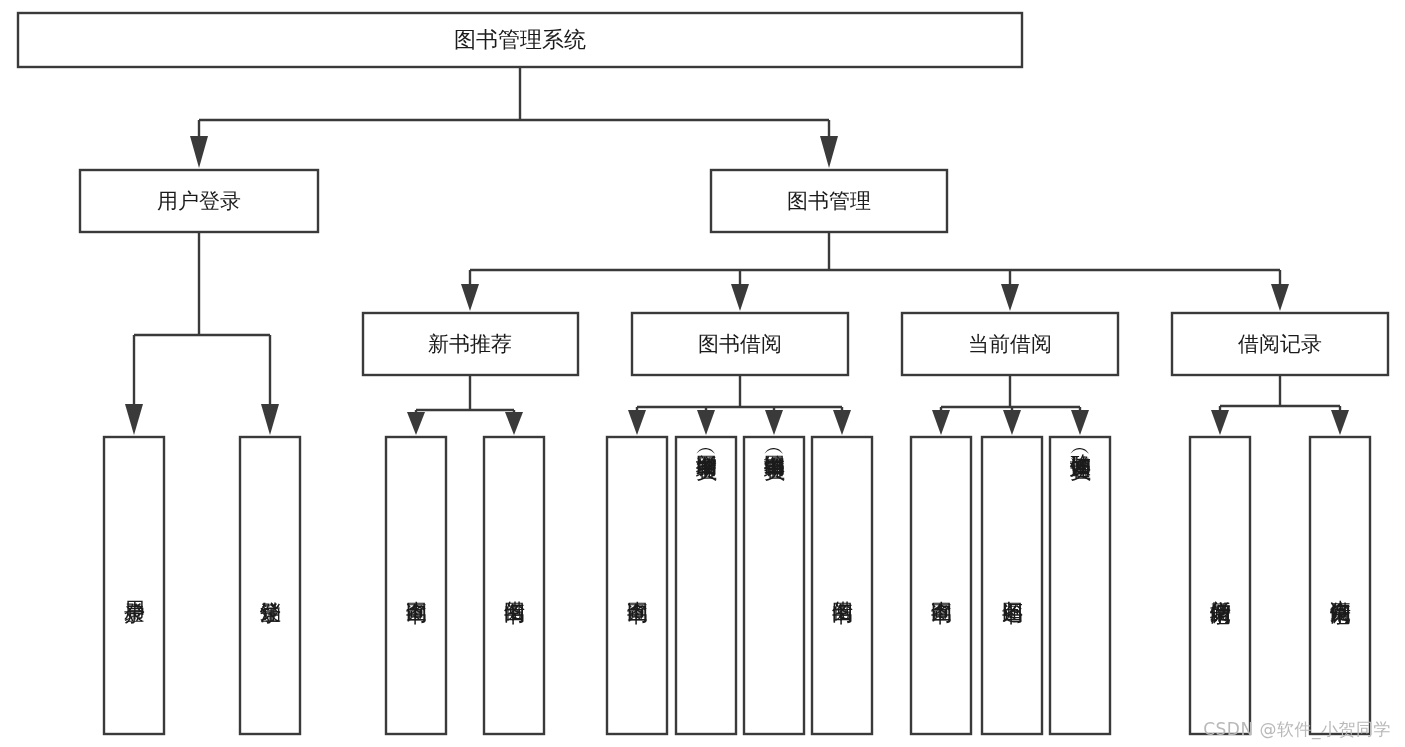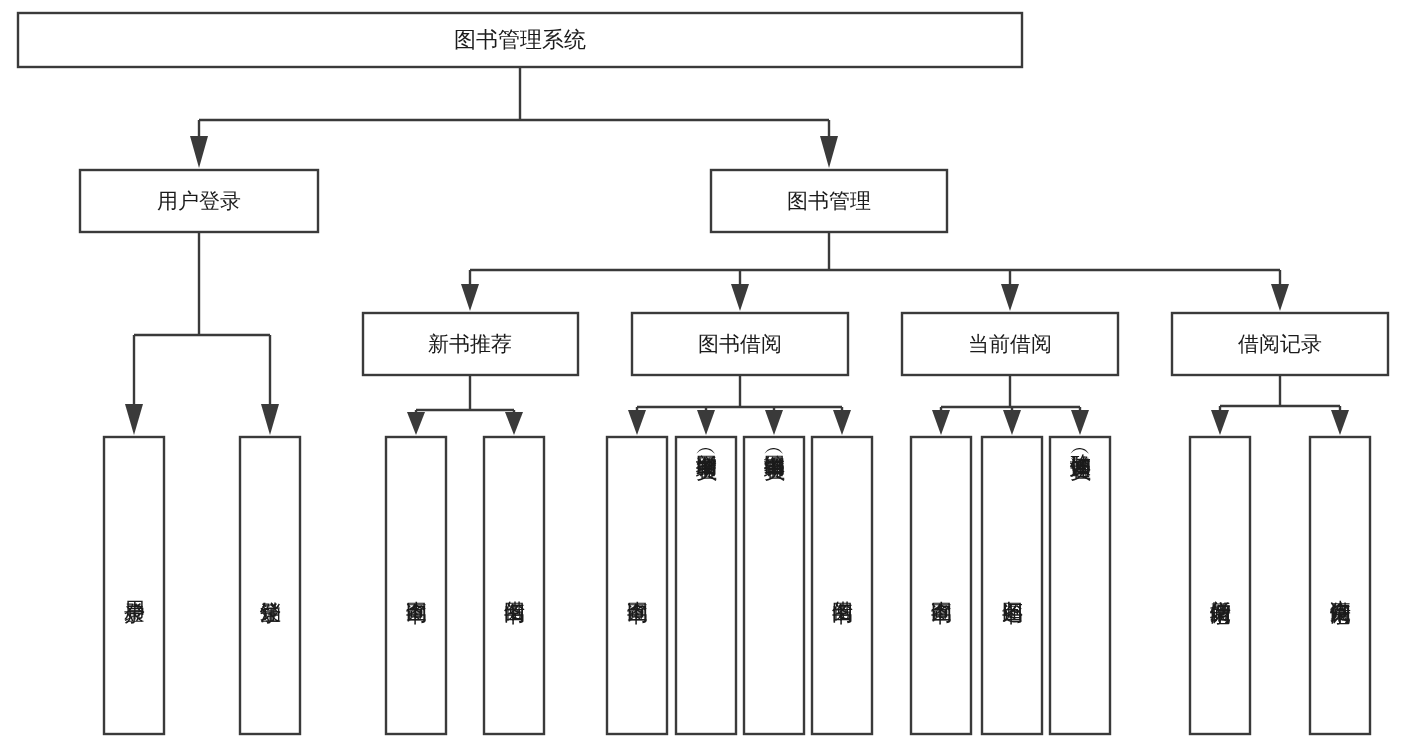--- a/index.html
+++ b/index.html
@@ -238,13 +238,14 @@
   <div class="leaf-label-wrap" style="left:1050px; top:437px; width:60px; height:297px; align-items:flex-start;">
     <span class="leaf-label">确认归还（管理员）</span>
   </div>
   <div class="leaf-label-wrap" style="left:1190px; top:437px; width:60px; height:297px;">
     <span class="leaf-label">新增借阅记录</span>
   </div>
   <div class="leaf-label-wrap" style="left:1310px; top:437px; width:60px; height:297px;">
     <span class="leaf-label">查询借阅记录</span>
   </div>
 
+  <div class="watermark">CSDN @软件_小贺同学</div>
 </div>
 
 </body></html>

